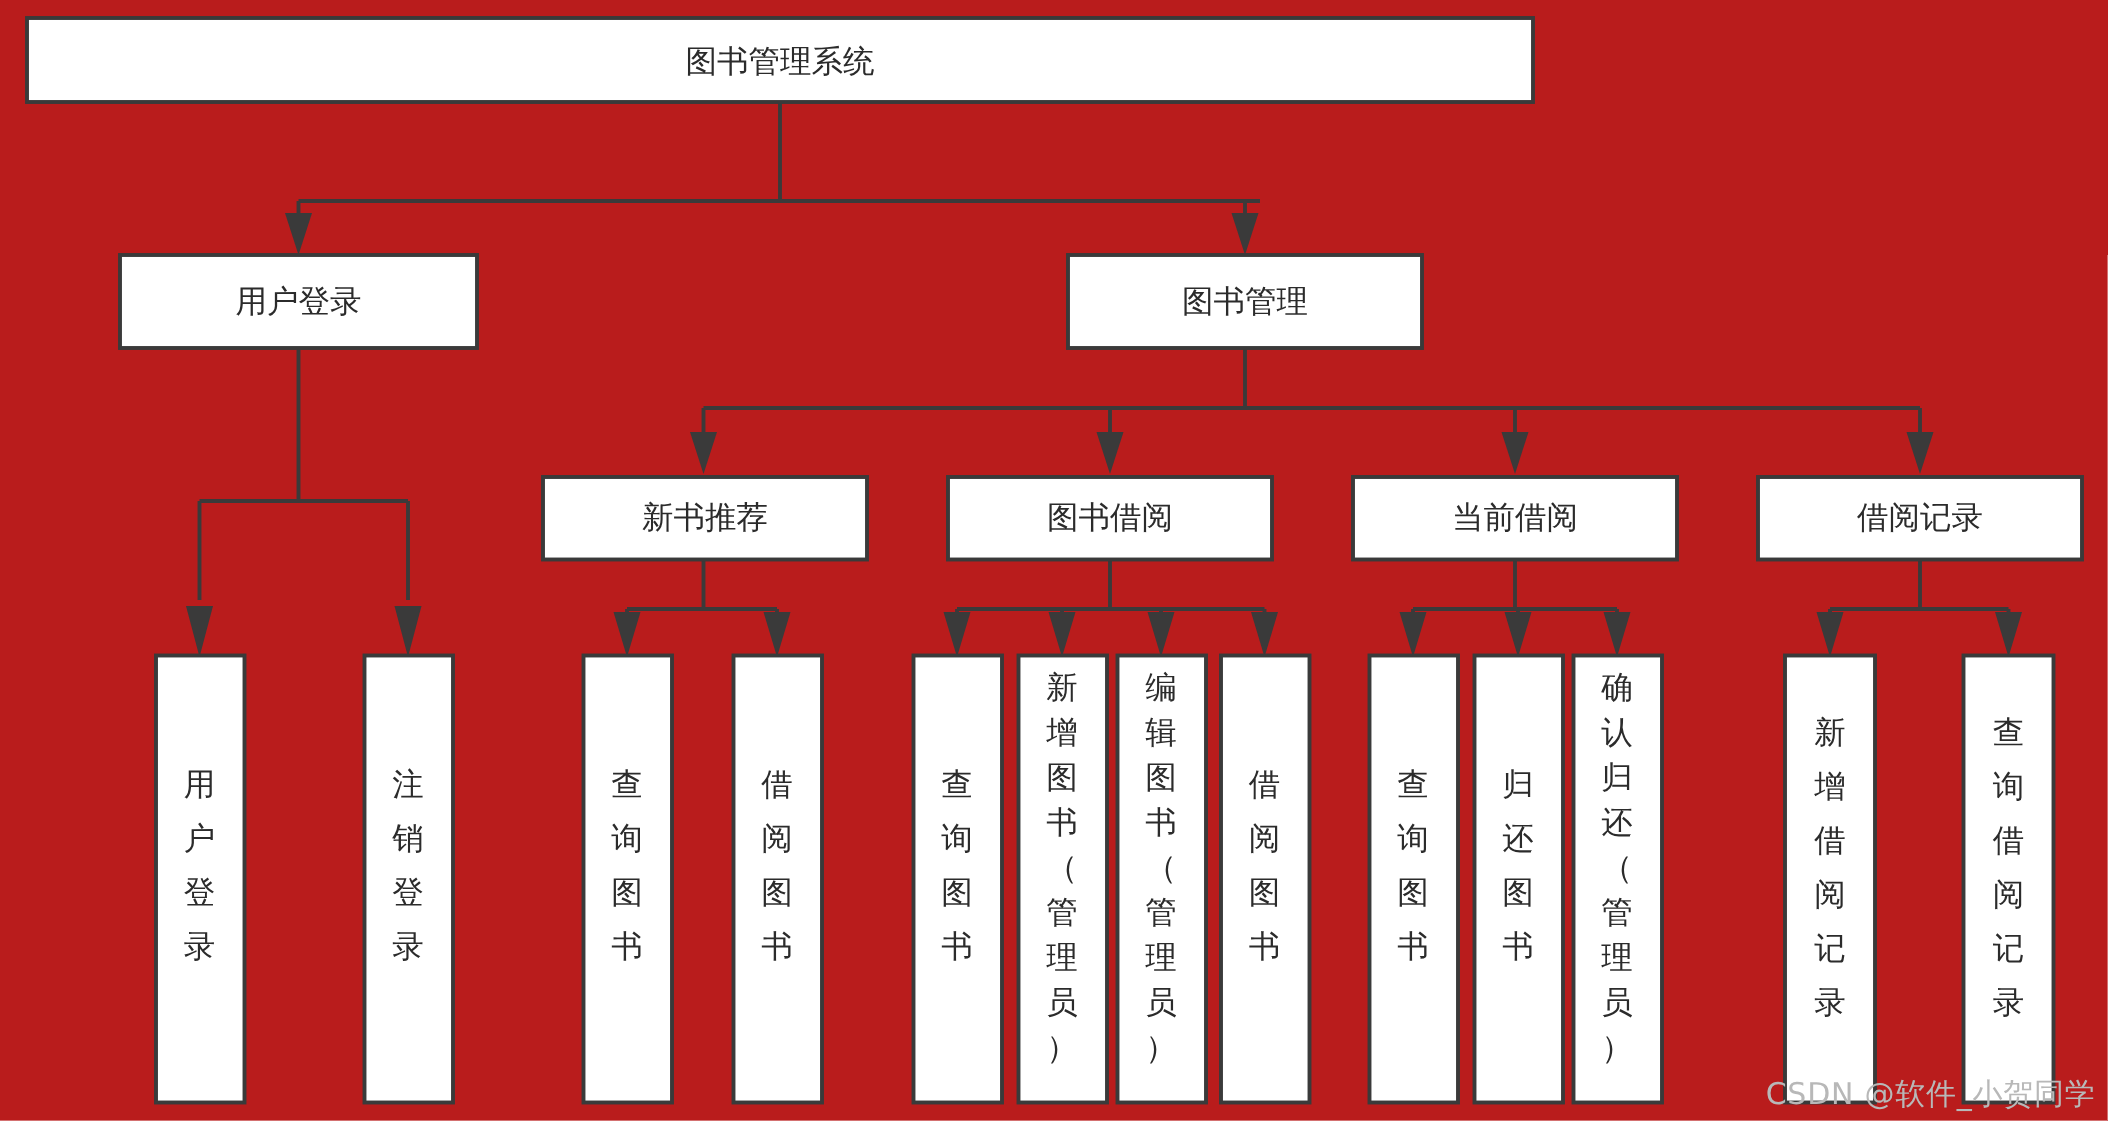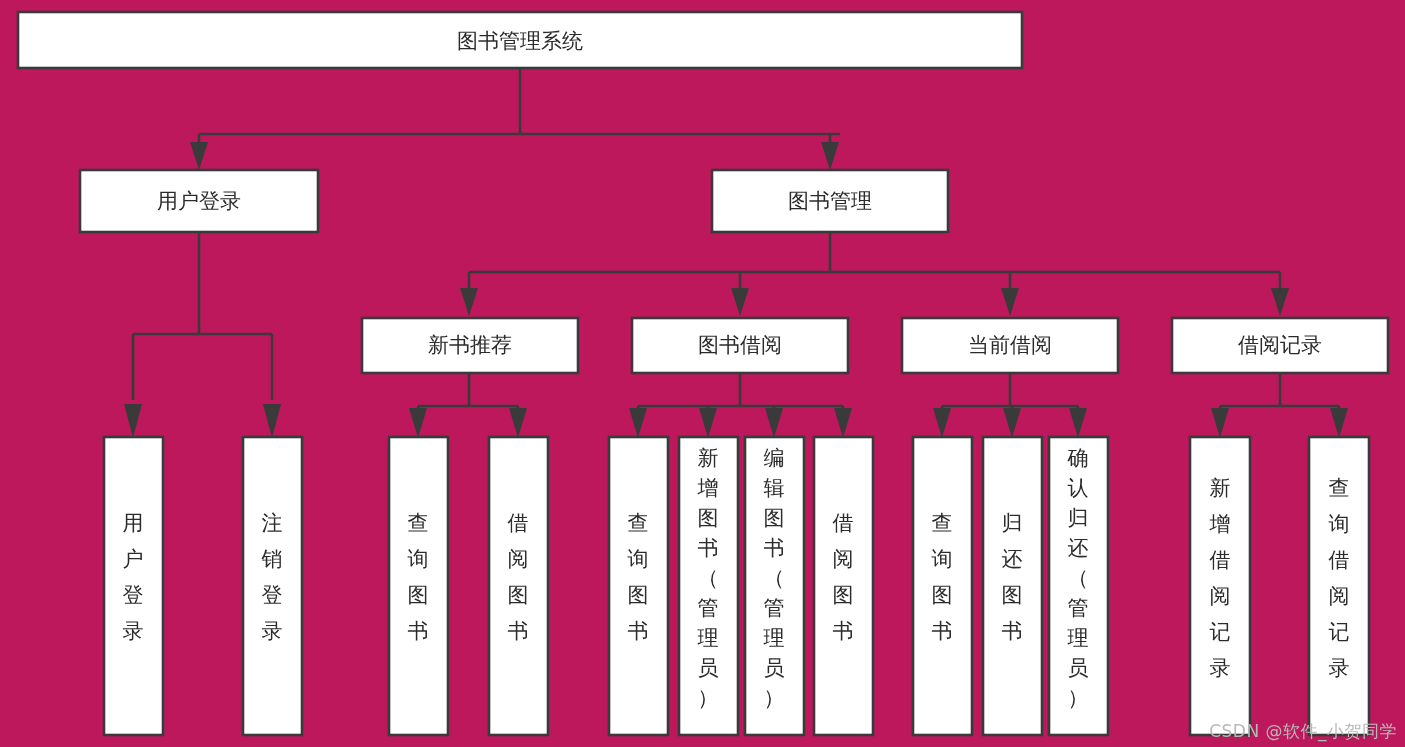--- a/index.html
+++ b/index.html
@@ -12,21 +12,21 @@
     width: 1405px;
     height: 747px;
     font-family: "DejaVu Sans", "Liberation Sans", sans-serif;
     overflow: hidden;
     position: relative;
   }
   #diagram-root {
     position: relative;
     width: 1405px;
     height: 747px;
-    background: #be185d;
+    background: #b91c1c;
   }
   svg.diagram-canvas {
     position: absolute;
     left: 0;
     top: 0;
     width: 1405px;
     height: 747px;
     display: block;
   }
   .node-box {
@@ -57,21 +57,21 @@
     font-size: 21px;
     fill: #2b2b2b;
     text-anchor: middle;
     white-space: pre;
   }
   .watermark-text {
     position: absolute;
     right: 8px;
     bottom: 4px;
     font-family: "DejaVu Sans", "Liberation Sans", sans-serif;
-    font-size: 17px;
+    font-size: 20px;
     color: #b8b8b8;
     letter-spacing: 0.5px;
     user-select: none;
     white-space: nowrap;
   }
 </style>
 </head>
 <body>
 
 <div id="diagram-root">

